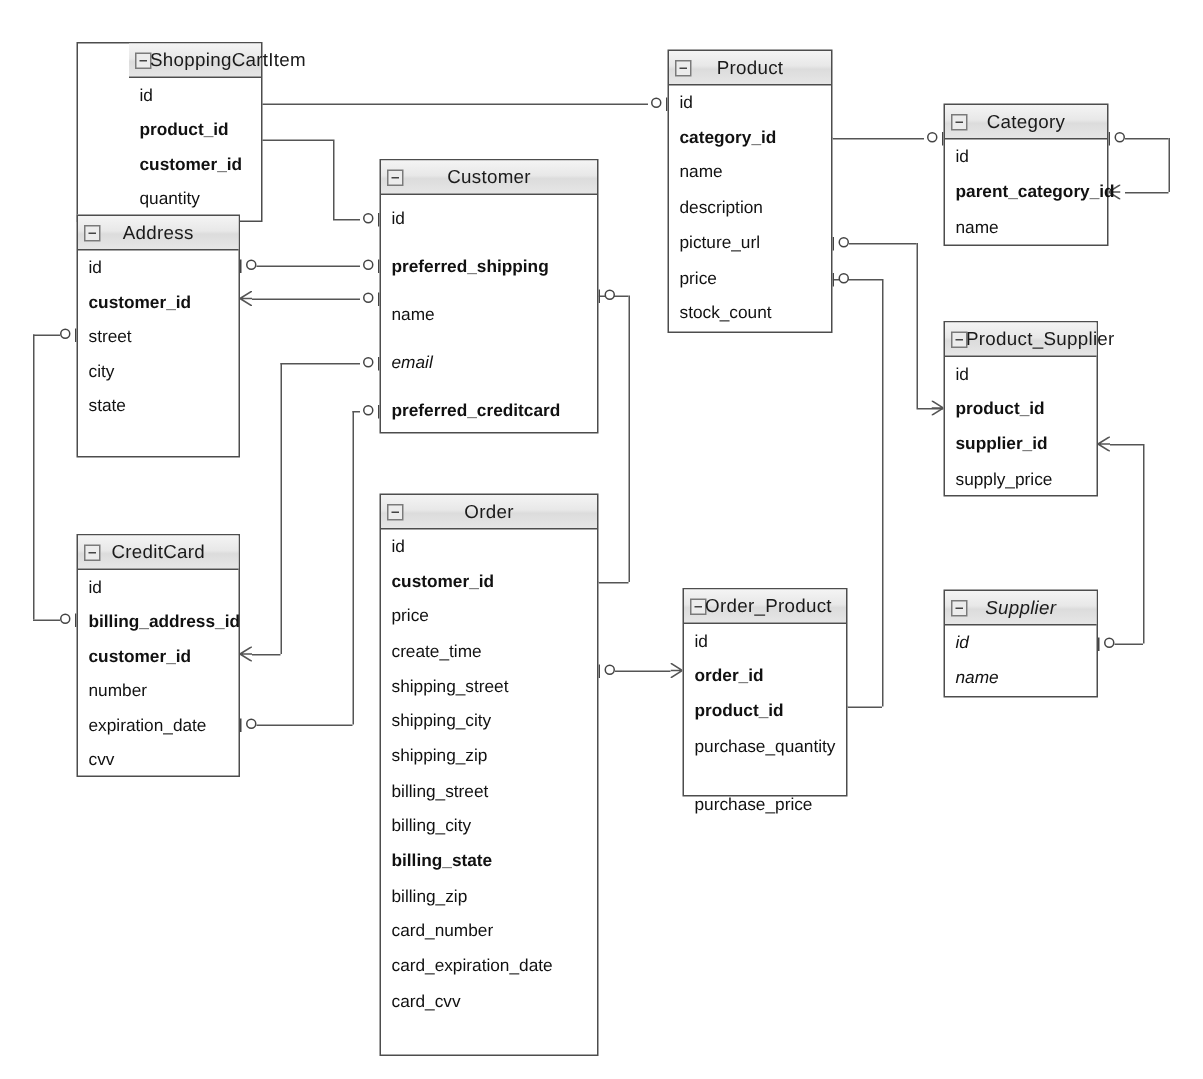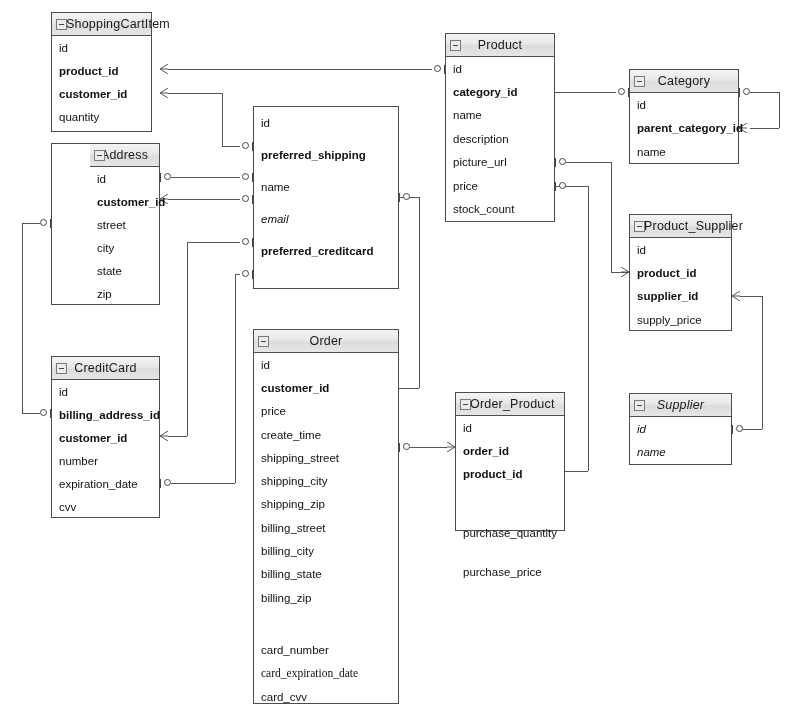--- a/index.html
+++ b/index.html
@@ -36,64 +36,61 @@
   .ring{width:7px;height:7px;border:1px solid #444;border-radius:50%;
         background:#fff;box-sizing:border-box;}
   .bar{width:1px;height:9px;background:#444;}
   .foot{width:8px;height:9px;}
   .foot svg{display:block;}
 </style>
 </head>
 <body>
 
 <div id="canvas">
-    <div class="entity" style="left: 51px; top: 12px; width: 101px; height: 120px;">
+    <div class="entity" style="left: 51px; top: 28px; width: 124px; height: 120px; padding-left: 34px;">
       <div class="hdr overlap" style="height: 23px;">
         <span class="collapse"></span>
         <span class="title">ShoppingCartItem</span>
       </div>
       <div class="body">
         <div class="attr" style="height: 23px;">
           <span>id</span>
         </div>
         <div class="attr pk" style="height: 23px;">
           <span>product_id</span>
         </div>
         <div class="attr pk" style="height: 23px;">
           <span>customer_id</span>
         </div>
         <div class="attr" style="height: 23px;">
           <span>quantity</span>
         </div>
       </div>
     </div>
-    <div class="entity" style="left: 51px; top: 143px; width: 109px; height: 162px; padding-left: 38px;">
+    <div class="entity" style="left: 51px; top: 143px; width: 109px; height: 162px;">
       <div class="hdr" style="height: 23px;">
         <span class="collapse"></span>
         <span class="title">Address</span>
       </div>
       <div class="body">
         <div class="attr" style="height: 23px;">
           <span>id</span>
         </div>
         <div class="attr pk" style="height: 23px;">
           <span>customer_id</span>
         </div>
         <div class="attr" style="height: 23px;">
           <span>street</span>
         </div>
         <div class="attr" style="height: 23px;">
           <span>city</span>
         </div>
         <div class="attr" style="height: 23px;">
           <span>state</span>
         </div>
-        <div class="attr" style="height: 23px;">
-          <span>zip</span>
-        </div>
       </div>
     </div>
     <div class="entity" style="left: 51px; top: 356px; width: 109px; height: 162px;">
       <div class="hdr" style="height: 23px;">
         <span class="collapse"></span>
         <span class="title">CreditCard</span>
       </div>
       <div class="body">
         <div class="attr" style="height: 23px;">
           <span>id</span>
@@ -109,20 +106,24 @@
         </div>
         <div class="attr" style="height: 23px;">
           <span>expiration_date</span>
         </div>
         <div class="attr" style="height: 23px;">
           <span>cvv</span>
         </div>
       </div>
     </div>
     <div class="entity" style="left: 253px; top: 106px; width: 146px; height: 183px;">
+      <div class="hdr" style="height: 23px;">
+        <span class="collapse"></span>
+        <span class="title">Customer</span>
+      </div>
       <div class="body">
         <div class="attr" style="height: 32px;">
           <span>id</span>
         </div>
         <div class="attr pk" style="height: 32px;">
           <span>preferred_shipping</span>
         </div>
         <div class="attr" style="height: 32px;">
           <span>name</span>
         </div>
@@ -160,30 +161,30 @@
         </div>
         <div class="attr" style="height: 23.3px;">
           <span>shipping_zip</span>
         </div>
         <div class="attr" style="height: 23.3px;">
           <span>billing_street</span>
         </div>
         <div class="attr" style="height: 23.3px;">
           <span>billing_city</span>
         </div>
-        <div class="attr" style="height: 23.3px;">
+        <div class="attr" style="height: 23.3px; font-weight: bold;">
           <span>billing_state</span>
         </div>
         <div class="attr" style="height: 23.3px;">
           <span>billing_zip</span>
         </div>
-        <div class="attr" style="height: 23.3px; margin-top: 29px;">
+        <div class="attr" style="height: 23.3px;">
           <span>card_number</span>
         </div>
-        <div class="attr" style="height: 23.3px; font-family: Liberation Serif, serif;">
+        <div class="attr" style="height: 23.3px;">
           <span>card_expiration_date</span>
         </div>
         <div class="attr" style="height: 23.3px;">
           <span>card_cvv</span>
         </div>
       </div>
     </div>
     <div class="entity" style="left: 445px; top: 33px; width: 110px; height: 189px;">
       <div class="hdr" style="height: 23px;">
         <span class="collapse"></span>
@@ -221,21 +222,21 @@
       <div class="body">
         <div class="attr" style="height: 23.3px;">
           <span>id</span>
         </div>
         <div class="attr pk" style="height: 23.3px;">
           <span>order_id</span>
         </div>
         <div class="attr pk" style="height: 23.3px;">
           <span>product_id</span>
         </div>
-        <div class="attr" style="height: 23.3px; margin-top: 35px;">
+        <div class="attr" style="height: 23.3px;">
           <span>purchase_quantity</span>
         </div>
         <div class="attr" style="height: 23.3px; margin-top: 16px;">
           <span>purchase_price</span>
         </div>
       </div>
     </div>
     <div class="entity" style="left: 629px; top: 69px; width: 110px; height: 95px;">
       <div class="hdr" style="height: 23px;">
         <span class="collapse"></span>

